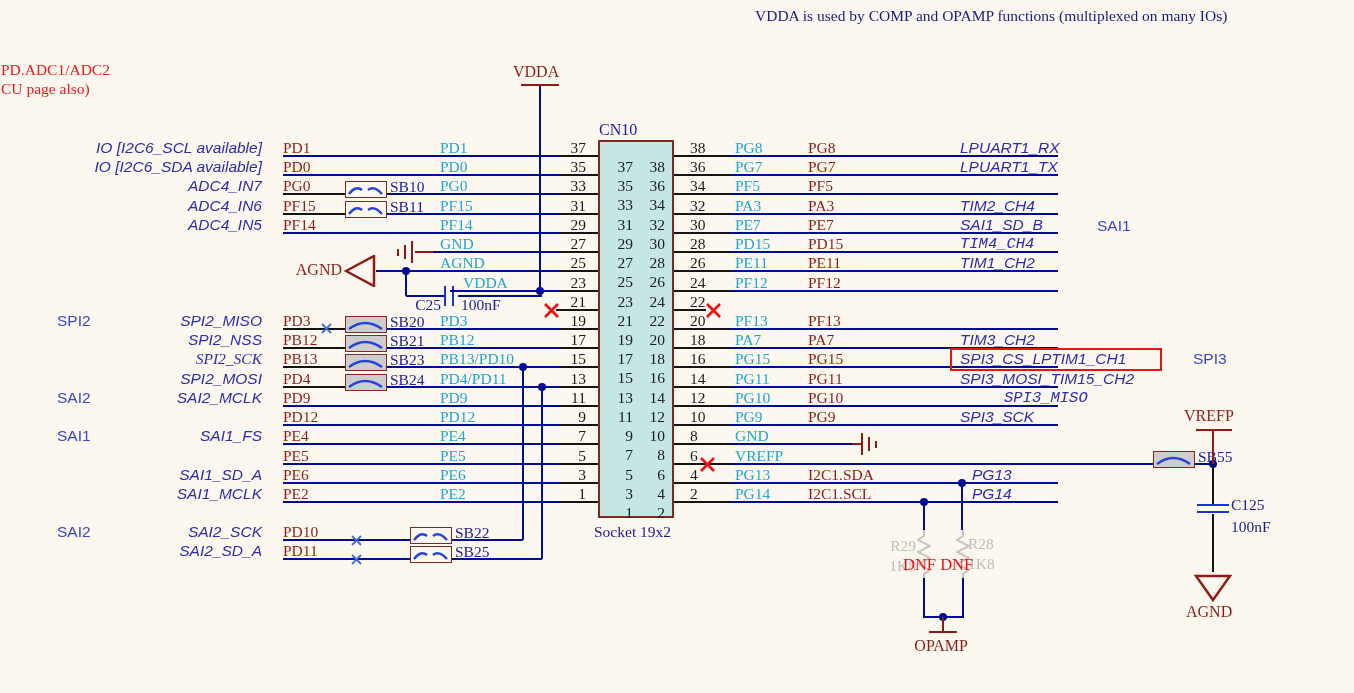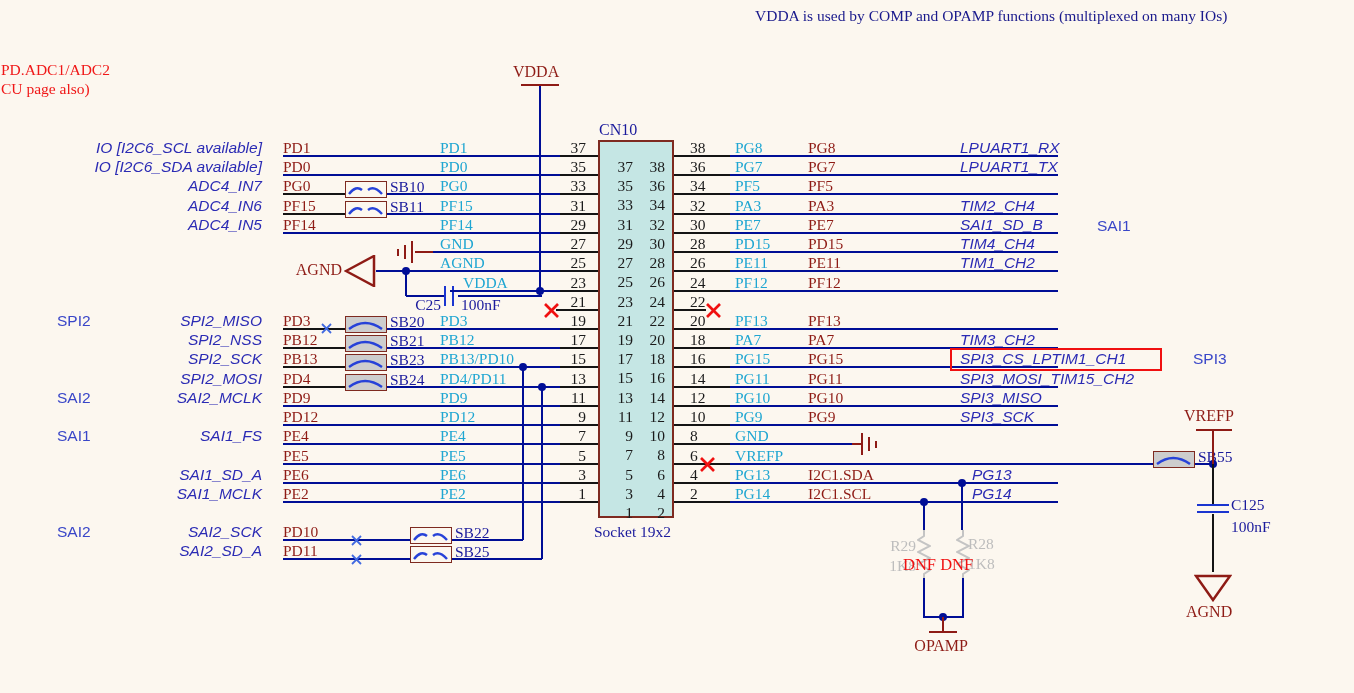--- a/index.html
+++ b/index.html
@@ -184,21 +184,21 @@
     <div class="abs " style="left: 345px; top: 335px; width: 42px; height: 17px; background: rgb(205, 205, 205); border: 1.5px solid rgb(126, 42, 32); box-sizing: border-box;">
       <svg width="39" height="14">
         <path d="M3,12 Q19,0 36,12" fill="none" stroke="#2742D8" stroke-width="2.4"></path>
       </svg>
     </div>
     <div class="abs navy serif" style="top: 333px; left: 390px;">SB21</div>
     <div class="abs " style="left: 387px; top: 347px; width: 173px; height: 2px; background: rgb(0, 14, 150);"></div>
     <div class="abs cyan serif" style="top: 332px; left: 440px;">PB12</div>
     <div class="abs pinnum serif tar" style="top: 351px; left: 326px; width: 260px;">15</div>
     <div class="abs " style="left: 560px; top: 366px; width: 38px; height: 2px; background: rgb(20, 20, 20);"></div>
-    <div class="abs ital tar" style="top: 351px; left: 2px; width: 260px;">SPI2_SCK</div>
+    <div class="abs ital tar" style="top: 351px; left: 2px; width: 260px; font-family: Liberation Serif, serif;">SPI2_SCK</div>
     <div class="abs maroon serif" style="top: 351px; left: 283px;">PB13</div>
     <div class="abs " style="left: 283px; top: 366px; width: 62px; height: 2px; background: rgb(20, 20, 20);"></div>
     <div class="abs " style="left: 345px; top: 354px; width: 42px; height: 17px; background: rgb(205, 205, 205); border: 1.5px solid rgb(126, 42, 32); box-sizing: border-box;">
       <svg width="39" height="14">
         <path d="M3,12 Q19,0 36,12" fill="none" stroke="#2742D8" stroke-width="2.4"></path>
       </svg>
     </div>
     <div class="abs navy serif" style="top: 352px; left: 390px;">SB23</div>
     <div class="abs " style="left: 387px; top: 366px; width: 173px; height: 2px; background: rgb(0, 14, 150);"></div>
     <div class="abs cyan serif" style="top: 351px; left: 440px;">PB13/PD10</div>
@@ -283,21 +283,21 @@
     <div class="abs " style="left: 730px; top: 232px; width: 328px; height: 2px; background: rgb(0, 14, 150);"></div>
     <div class="abs cyan serif" style="top: 217px; left: 735px;">PE7</div>
     <div class="abs maroon serif" style="top: 217px; left: 808px;">PE7</div>
     <div class="abs ital" style="top: 217px; left: 960px;">SAI1_SD_B</div>
     <div class="abs buslbl" style="top: 218px; left: 1097px;">SAI1</div>
     <div class="abs pinnum serif" style="top: 236px; left: 690px;">28</div>
     <div class="abs " style="left: 674px; top: 251px; width: 56px; height: 2px; background: rgb(20, 20, 20);"></div>
     <div class="abs " style="left: 730px; top: 251px; width: 328px; height: 2px; background: rgb(0, 14, 150);"></div>
     <div class="abs cyan serif" style="top: 236px; left: 735px;">PD15</div>
     <div class="abs maroon serif" style="top: 236px; left: 808px;">PD15</div>
-    <div class="abs ital" style="top: 236px; left: 960px;">TIM4_CH4</div>
+    <div class="abs ital" style="top: 236px; left: 960px; font-family: Liberation Mono, monospace;">TIM4_CH4</div>
     <div class="abs pinnum serif" style="top: 255px; left: 690px;">26</div>
     <div class="abs " style="left: 674px; top: 270px; width: 56px; height: 2px; background: rgb(20, 20, 20);"></div>
     <div class="abs " style="left: 730px; top: 270px; width: 328px; height: 2px; background: rgb(0, 14, 150);"></div>
     <div class="abs cyan serif" style="top: 255px; left: 735px;">PE11</div>
     <div class="abs maroon serif" style="top: 255px; left: 808px;">PE11</div>
     <div class="abs ital" style="top: 255px; left: 960px;">TIM1_CH2</div>
     <div class="abs pinnum serif" style="top: 275px; left: 690px;">24</div>
     <div class="abs " style="left: 674px; top: 290px; width: 56px; height: 2px; background: rgb(20, 20, 20);"></div>
     <div class="abs " style="left: 730px; top: 290px; width: 328px; height: 2px; background: rgb(0, 14, 150);"></div>
     <div class="abs cyan serif" style="top: 275px; left: 735px;">PF12</div>
@@ -333,21 +333,21 @@
     <div class="abs " style="left: 674px; top: 386px; width: 56px; height: 2px; background: rgb(20, 20, 20);"></div>
     <div class="abs " style="left: 730px; top: 386px; width: 328px; height: 2px; background: rgb(0, 14, 150);"></div>
     <div class="abs cyan serif" style="top: 371px; left: 735px;">PG11</div>
     <div class="abs maroon serif" style="top: 371px; left: 808px;">PG11</div>
     <div class="abs ital" style="top: 371px; left: 960px;">SPI3_MOSI_TIM15_CH2</div>
     <div class="abs pinnum serif" style="top: 390px; left: 690px;">12</div>
     <div class="abs " style="left: 674px; top: 405px; width: 56px; height: 2px; background: rgb(20, 20, 20);"></div>
     <div class="abs " style="left: 730px; top: 405px; width: 328px; height: 2px; background: rgb(0, 14, 150);"></div>
     <div class="abs cyan serif" style="top: 390px; left: 735px;">PG10</div>
     <div class="abs maroon serif" style="top: 390px; left: 808px;">PG10</div>
-    <div class="abs ital" style="top: 390px; left: 960px;">SPI3_MISO</div>
+    <div class="abs ital" style="top: 390px; left: 1004px; font-family: Liberation Mono, monospace;">SPI3_MISO</div>
     <div class="abs pinnum serif" style="top: 409px; left: 690px;">10</div>
     <div class="abs " style="left: 674px; top: 424px; width: 56px; height: 2px; background: rgb(20, 20, 20);"></div>
     <div class="abs " style="left: 730px; top: 424px; width: 328px; height: 2px; background: rgb(0, 14, 150);"></div>
     <div class="abs cyan serif" style="top: 409px; left: 735px;">PG9</div>
     <div class="abs maroon serif" style="top: 409px; left: 808px;">PG9</div>
     <div class="abs ital" style="top: 409px; left: 960px;">SPI3_SCK</div>
     <div class="abs pinnum serif" style="top: 428px; left: 690px;">8</div>
     <div class="abs " style="left: 674px; top: 443px; width: 56px; height: 2px; background: rgb(20, 20, 20);"></div>
     <div class="abs " style="left: 730px; top: 443px; width: 122px; height: 2px; background: rgb(0, 14, 150);"></div>
     <div class="abs " style="left: 852px; top: 443px; width: 10px; height: 2px; background: rgb(142, 27, 21);"></div>

